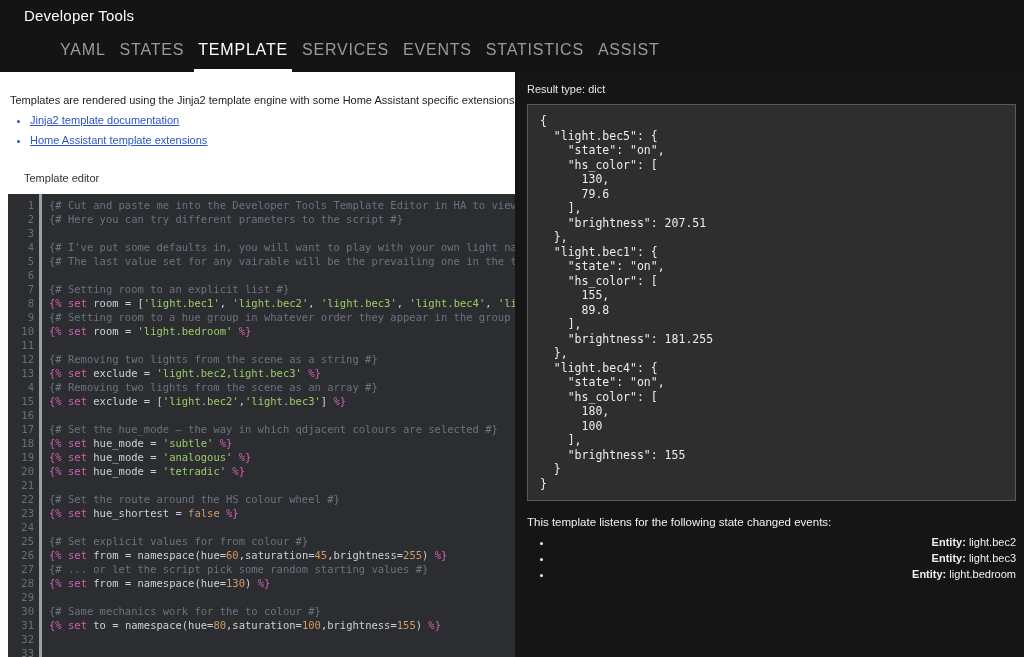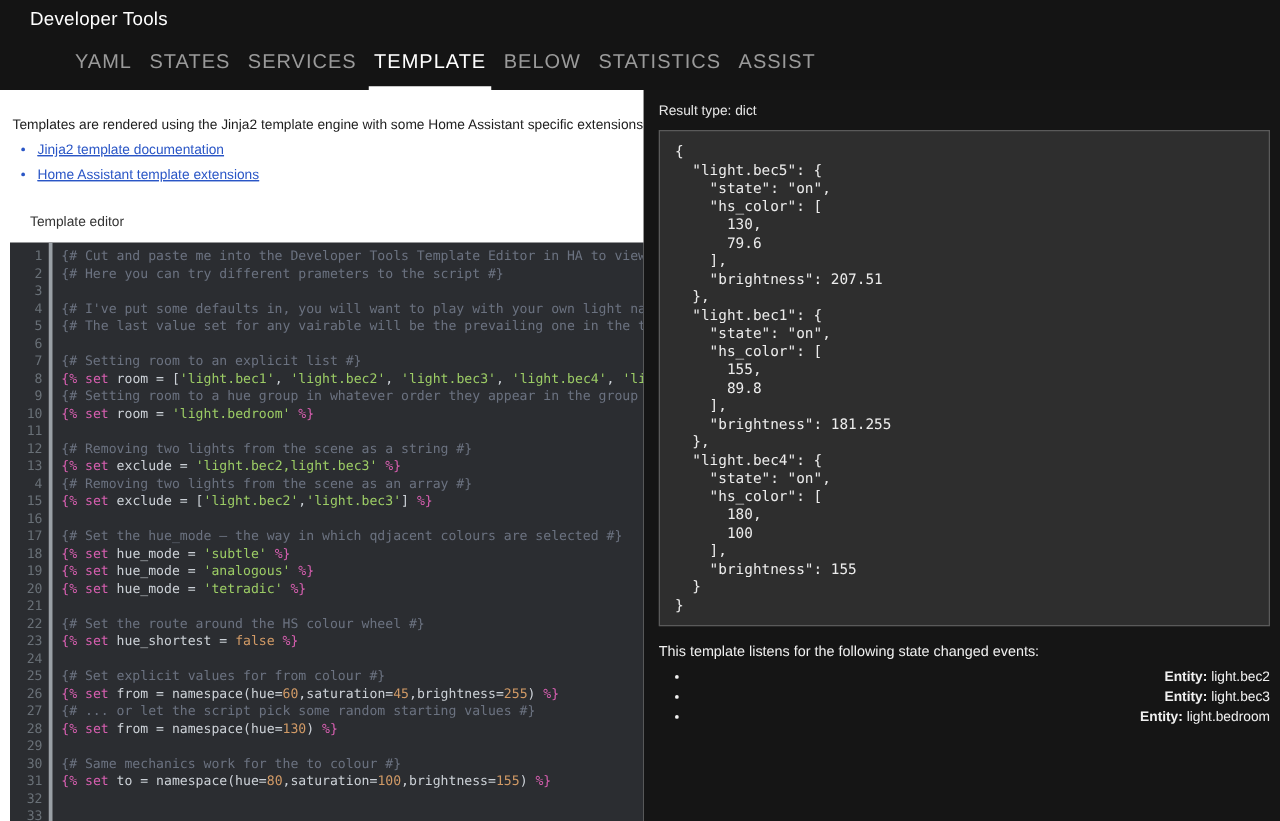--- a/index.html
+++ b/index.html
@@ -57,23 +57,23 @@
 </head>
 <body>
 
 <div class="app">
 
   <header class="topbar">
     <h1>Developer Tools</h1>
     <nav class="tabs">
       <div class="tab">YAML</div>
       <div class="tab">STATES</div>
+      <div class="tab active">TEMPLATE</div>
       <div class="tab">SERVICES</div>
-      <div class="tab active">TEMPLATE</div>
-      <div class="tab">BELOW</div>
+      <div class="tab">EVENTS</div>
       <div class="tab">STATISTICS</div>
       <div class="tab">ASSIST</div>
     </nav>
   </header>
 
   <div class="main">
 
     <section class="left">
       <p class="intro">Templates are rendered using the Jinja2 template engine with some Home Assistant specific extensions.</p>
       <ul class="links">

